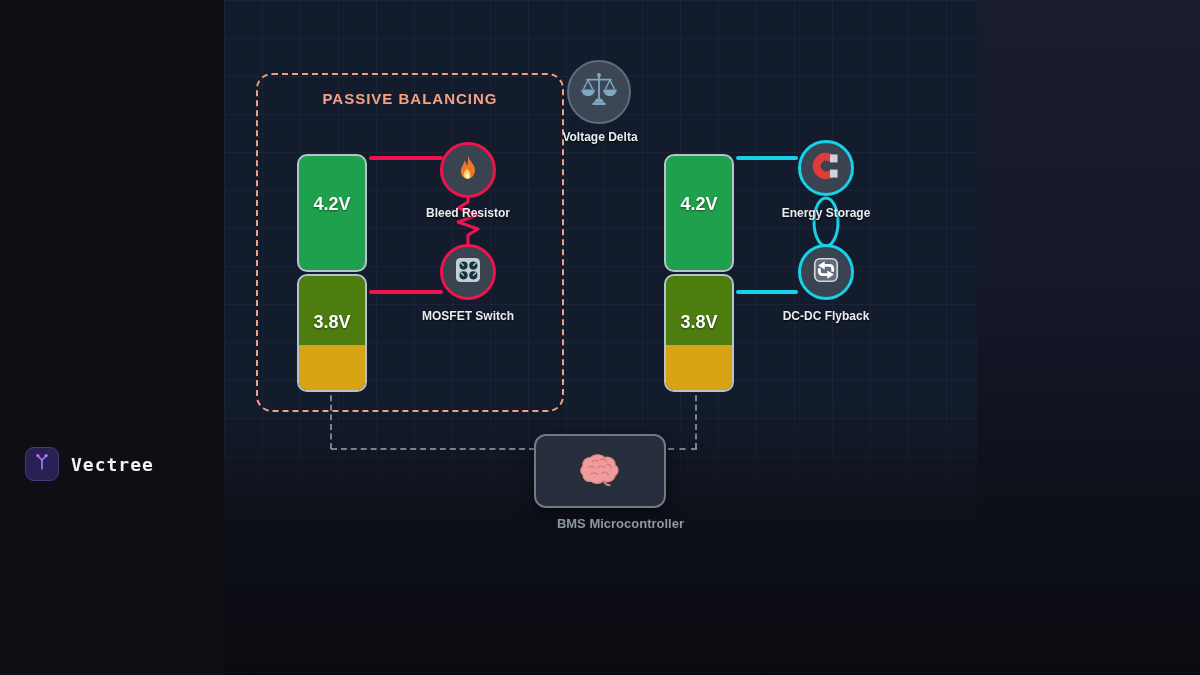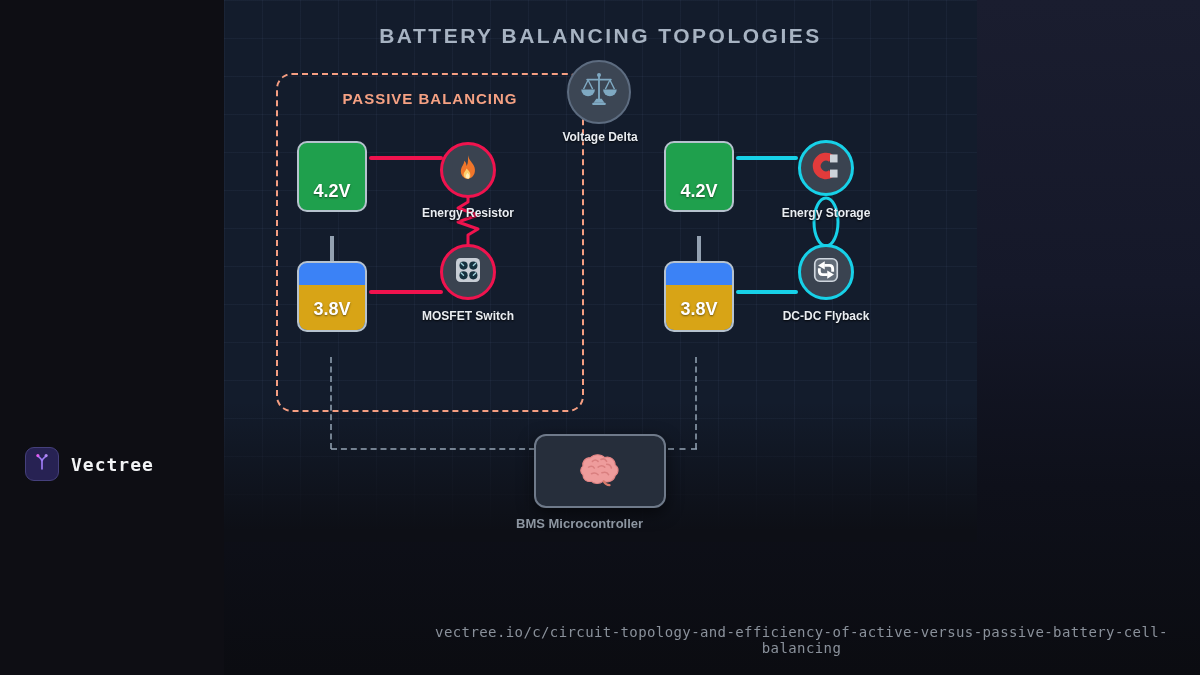--- a/index.html
+++ b/index.html
@@ -21,42 +21,42 @@
   .left-panel { position:absolute; left:0; top:0; width:224px; height:675px; background:#0e0e14; }
 
   .stage { position:absolute; inset:0; }
 
   
   .stage-title { position:absolute; left:224px; top:24px; width:753px; text-align:center;
     font-size:21px; font-weight:bold; letter-spacing:2.5px; color:#a7b3c2; }
 
   
   .group-box { position:absolute; top:73px; height:339px; border-radius:16px; }
-  .group-box.passive { left:276px; width:308px; border:2px dashed #f59e82; }
+  .group-box.passive { left:256px; width:308px; border:2px dashed #f59e82; }
   .group-box.active  { left:627px; width:311px; border:2px dashed #3da0f5; }
   .group-heading { position:absolute; top:15px; left:0; width:100%; text-align:center;
     font-size:15px; font-weight:bold; letter-spacing:1px; }
   .passive .group-heading { color:#f5a183; }
   .active  .group-heading { color:#3da0f5; }
 
   
   .hub-circle { position:absolute; left:567px; top:60px; width:64px; height:64px;
     border-radius:50%; background:#3c4654; border:2px solid #5d6c80;
     display:flex; align-items:center; justify-content:center; z-index:5; }
   .hub-label { position:absolute; left:536px; top:130px; width:128px; text-align:center;
     font-size:12px; font-weight:bold; color:#e9edf2; text-shadow:0 1px 2px rgba(0,0,0,.8); z-index:5; }
 
   
-  .cell { position:absolute; width:70px; height:71px; border-radius:10px;
-    border:2px solid #b6c2ce; overflow:hidden; z-index:3; }
+  .cell { position:absolute; width:70px; height:118px; border-radius:10px;
+    border:2px solid #b6c2ce; overflow:hidden; z-index:3;margin-top:13px; }
   .cell .v-label { position:absolute; left:0; width:100%; text-align:center;
     font-size:18px; font-weight:bold; color:#fff; text-shadow:0 1px 2px rgba(0,0,0,.5); z-index:2; }
   .cell.full { background:#1fa04d; }
   .cell.full .v-label { top:38px; }
-  .cell.low { background:#3b82f6; }
+  .cell.low { background:#4d7c0f; }
   .cell.low .v-label { top:36px; }
   .cell .charge-fill { position:absolute; left:0; right:0; bottom:0; height:45px;
     background:#d8a416; border-radius:0 0 8px 8px; }
   .cell-link { position:absolute; width:4px; height:25px; background:#93a1b1; top:236px; }
 
   
   .wire { position:absolute; height:4px; border-radius:2px; z-index:2; }
   .wire.red { background:#f0134e; }
   .wire.cyan { background:#17d1e8; }
   .shape-svg { position:absolute; z-index:2; }
@@ -71,21 +71,21 @@
 
   
   .dash-v { position:absolute; width:0; border-left:2px dashed rgba(150,165,181,.75); }
   .dash-h { position:absolute; height:0; border-top:2px dashed rgba(150,165,181,.75); }
 
   
   .bms-box { position:absolute; left:534px; top:434px; width:132px; height:74px;
     background:#262e3b; border:2.5px solid #6f7a8a; border-radius:12px;
     display:flex; align-items:center; justify-content:center;
     box-shadow:0 5px 16px rgba(0,0,0,.55); z-index:4; }
-  .bms-label { position:absolute; left:516px; top:516px; width:168px; text-align:left;
+  .bms-label { position:absolute; left:516px; top:516px; width:168px; text-align:right;
     font-size:13px; font-weight:bold; color:#8d96a1; z-index:4; }
 
   
   .brand { position:absolute; inset:0; z-index:6;text-align:center; }
   .brand-logo { position:absolute; left:25px; top:447px; width:34px; height:34px;
     border-radius:9px; background:#272253; border:1px solid #45407c;
     display:flex; align-items:center; justify-content:center; }
   .brand-name { position:absolute; left:71px; top:454px;
     font-family:"DejaVu Sans Mono", monospace; font-size:18px; font-weight:bold;
     letter-spacing:1px; color:#f2f3f5; }
@@ -100,21 +100,20 @@
 <body>
 
 <div class="root">
 
   <div class="backdrop"></div>
   <div class="grid-panel"></div>
   <div class="left-panel"></div>
 
   <div class="stage">
 
-    <div class="stage-title">BATTERY BALANCING TOPOLOGIES</div>
 
     <div class="group-box passive">
       <div class="group-heading">PASSIVE BALANCING</div>
     </div>
 
 
     <div class="hub-circle">
       <span>
         <svg width="40" height="40" viewBox="0 0 44 44">
           <g fill="#7fa9c2" stroke="none">
@@ -185,21 +184,21 @@
           </g>
           <g stroke="#9fd0da" stroke-width="1.5" stroke-linecap="round">
             <line x1="13" y1="13" x2="10.4" y2="10.4"></line>
               <line x1="24" y1="13" x2="26.6" y2="10.4"></line>
             <line x1="13" y1="24" x2="10.4" y2="21.4"></line>
               <line x1="24" y1="24" x2="26.6" y2="21.4"></line>
           </g>
         </svg>
       </span>
     </div>
-    <div class="node-label" style="left:398px; top:206px;">Energy Resistor</div>
+    <div class="node-label" style="left:398px; top:206px;">Bleed Resistor</div>
     <div class="node-label" style="left:398px; top:309px;">MOSFET Switch</div>
 
     <div class="node cyan-ring" style="left:798px; top:140px;">
       <span>
         <svg width="32" height="32" viewBox="0 0 36 36">
           <path d="M24,9.5 A10.4,10.4 0 1 0 24,26.5" fill="none" stroke="#e23b3b" stroke-width="9"></path>
           <rect x="22.5" y="5" width="8.5" height="9" fill="#cdd3da"></rect>
           <rect x="22.5" y="22" width="8.5" height="9" fill="#cdd3da"></rect>
         </svg>
       </span>
@@ -247,16 +246,15 @@
     <div class="brand-logo">
       <span>
         <svg width="22" height="22" viewBox="0 0 24 24">
           <path d="M12,19.5 L12,11.5 M12,11.5 C12,8 9.5,7.5 7.5,5.5 M12,11.5 C12,8 14.5,7.5 16.5,5.5" fill="none" stroke="#9f7cf7" stroke-width="1.8" stroke-linecap="round"></path>
           <circle cx="7.5" cy="5" r="1.7" fill="#e25df2"></circle>
           <circle cx="16.5" cy="5" r="1.7" fill="#b188f5"></circle>
         </svg>
       </span>
     </div>
     <div class="brand-name">Vectree</div>
-    <div class="slug-url">vectree.io/c/circuit-topology-and-efficiency-of-active-versus-passive-battery-cell-balancing</div>
   </div>
 
 </div>
 
 </body></html>

